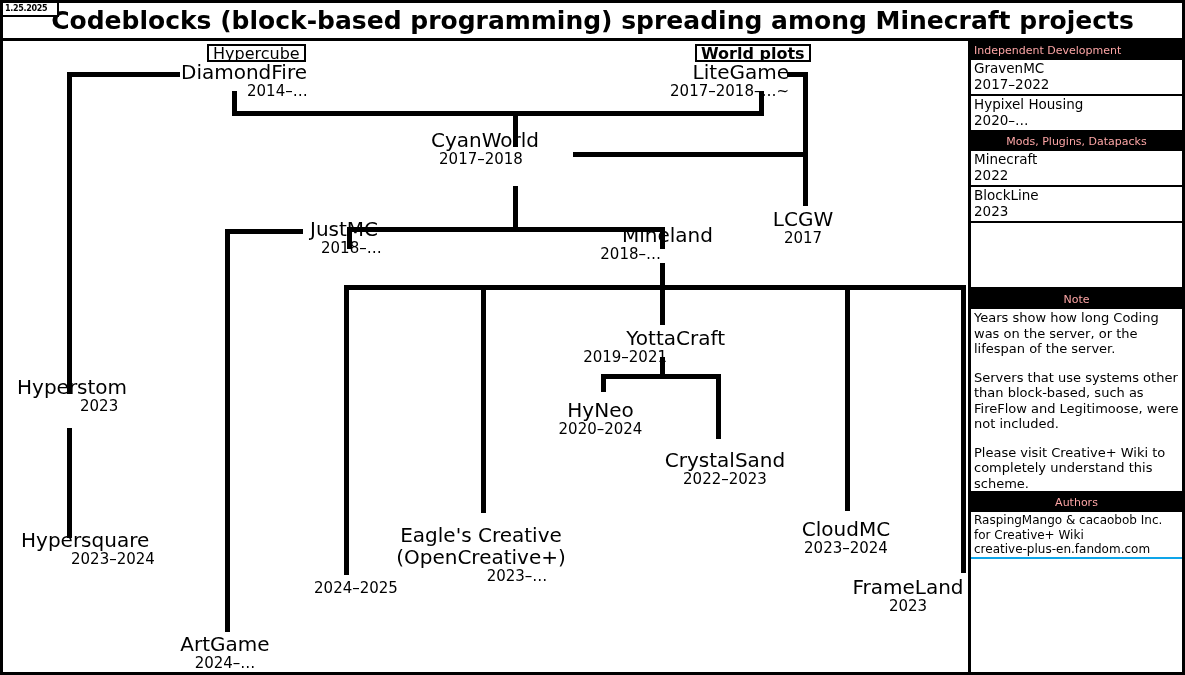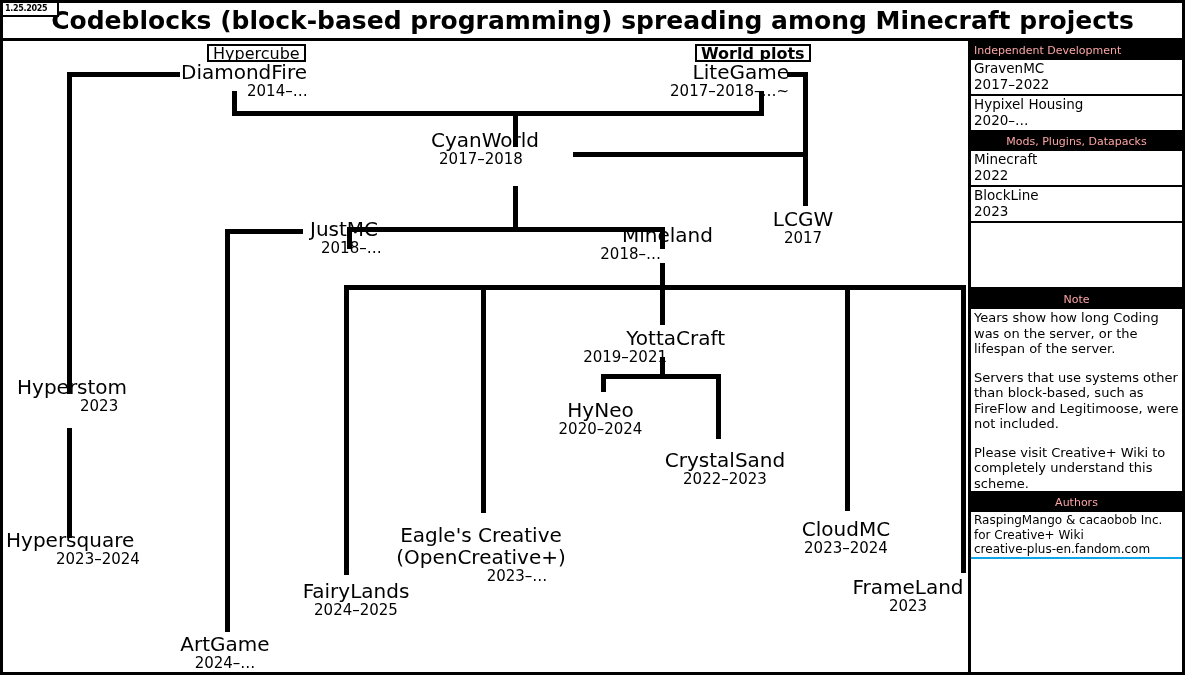--- a/index.html
+++ b/index.html
@@ -256,33 +256,32 @@
     <div class="node c" style="left:627px; top:408px; width:190px;">
       <span class="nm">CrystalSand</span>
       <span class="yr">2022–2023</span>
     </div>
 
     <div class="node l" style="left:14px; top:335px;">
       <span class="nm">Hyperstom</span>
       <span class="yr" style="margin-left:63px;">2023</span>
     </div>
 
-    <div class="node l" style="left:3px; top:488px;">
+    <div class="node l" style="left:18px; top:488px;">
       <span class="nm">Hypersquare</span>
       <span class="yr" style="margin-left:50px;">2023–2024</span>
     </div>
 
     <div class="node c" style="left:383px; top:483px; width:190px;">
       <span class="nm">Eagle's Creative</span>
       <span class="nm2">(OpenCreative+)</span>
       <span class="yr" style="margin-left:72px;">2023–…</span>
     </div>
 
     <div class="node c" style="left:263px; top:539px; width:180px;">
-      <span class="nm">FairyLands</span>
       <span class="yr">2024–2025</span>
     </div>
 
     <div class="node c" style="left:142px; top:592px; width:160px;">
       <span class="nm">ArtGame</span>
       <span class="yr">2024–…</span>
     </div>
 
     <div class="node c" style="left:753px; top:477px; width:180px;">
       <span class="nm">CloudMC</span>

